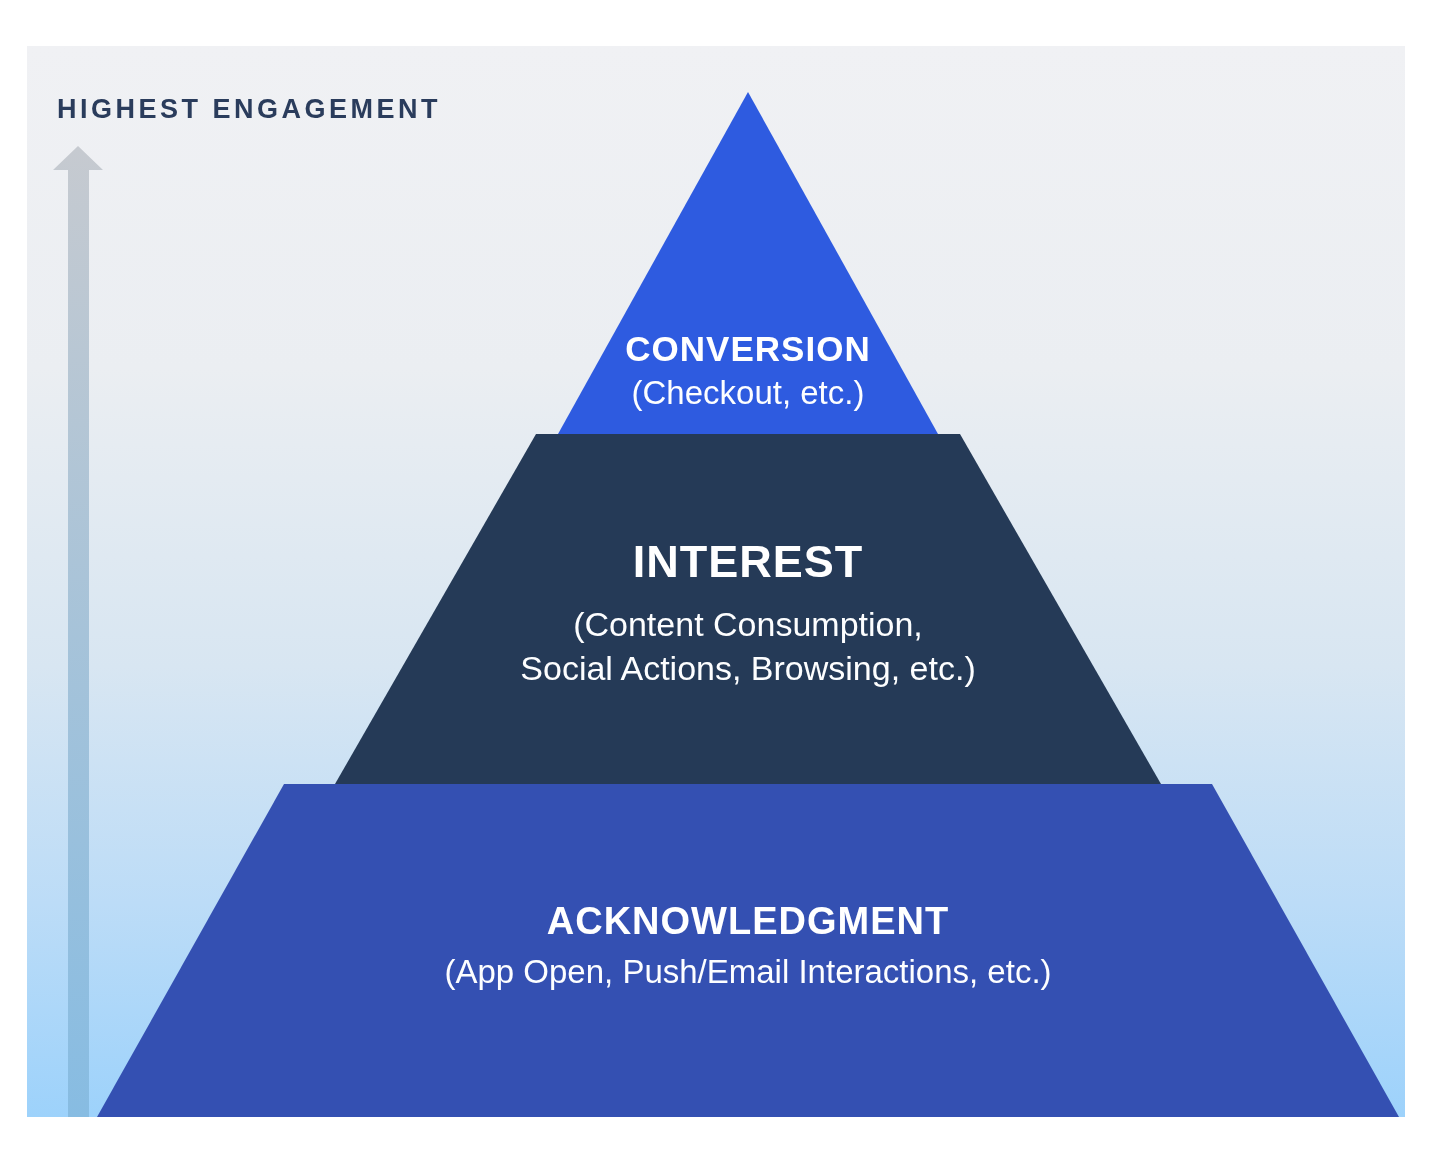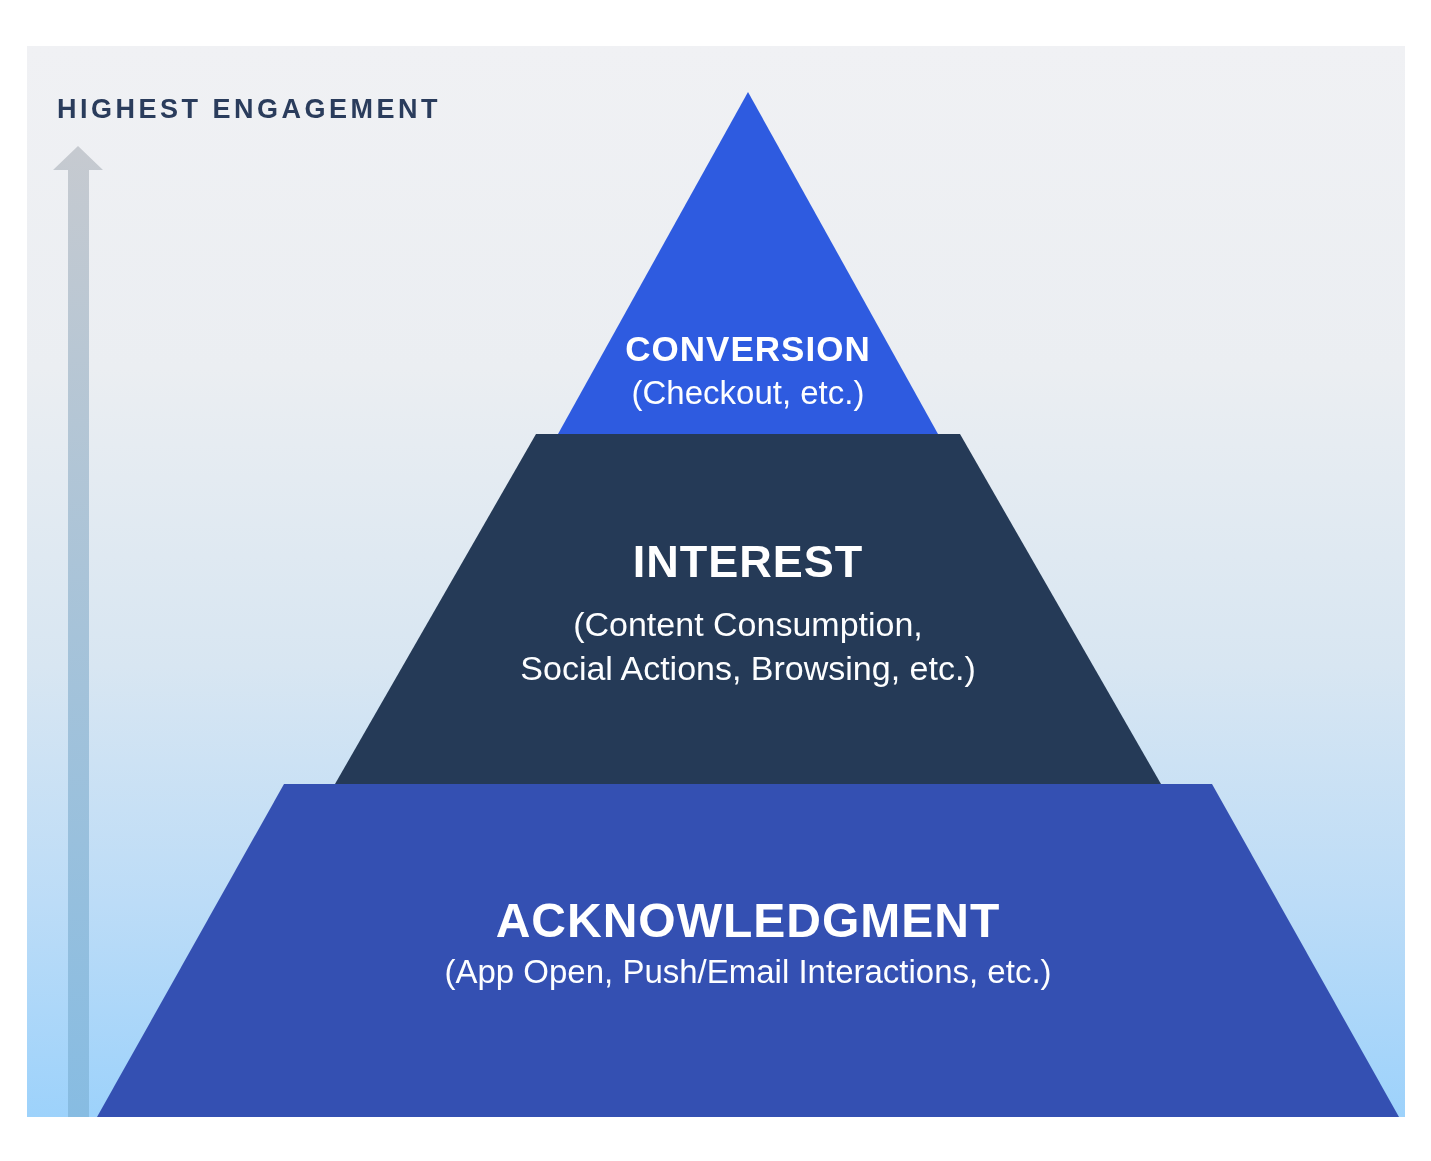--- a/index.html
+++ b/index.html
@@ -65,21 +65,21 @@
   }
   .block-conversion { top: 283px; }
   .block-conversion .lvl-title { font-size: 35px; line-height: 40px; letter-spacing: 1px; }
   .block-conversion .lvl-sub   { font-size: 33px; line-height: 38px; margin-top: 5px; }
 
   .block-interest { top: 490px; }
   .block-interest .lvl-title { font-size: 45px; line-height: 52px; letter-spacing: 1px; }
   .block-interest .lvl-sub   { font-size: 34px; line-height: 44px; margin-top: 14px; }
 
   .block-acknowledgment { top: 848px; }
-  .block-acknowledgment .lvl-title { font-size: 48px; line-height: 54px; letter-spacing: 1px; }
+  .block-acknowledgment .lvl-title { font-size: 38px; line-height: 54px; letter-spacing: 1px; }
   .block-acknowledgment .lvl-sub   { font-size: 33px; line-height: 40px; margin-top: 4px; }
 </style>
 </head>
 <body>
 
 <div class="canvas">
   <div class="stage">
 
     <svg class="pyramid-svg" viewBox="0 0 1378 1071" xmlns="http://www.w3.org/2000/svg">
       <defs>

